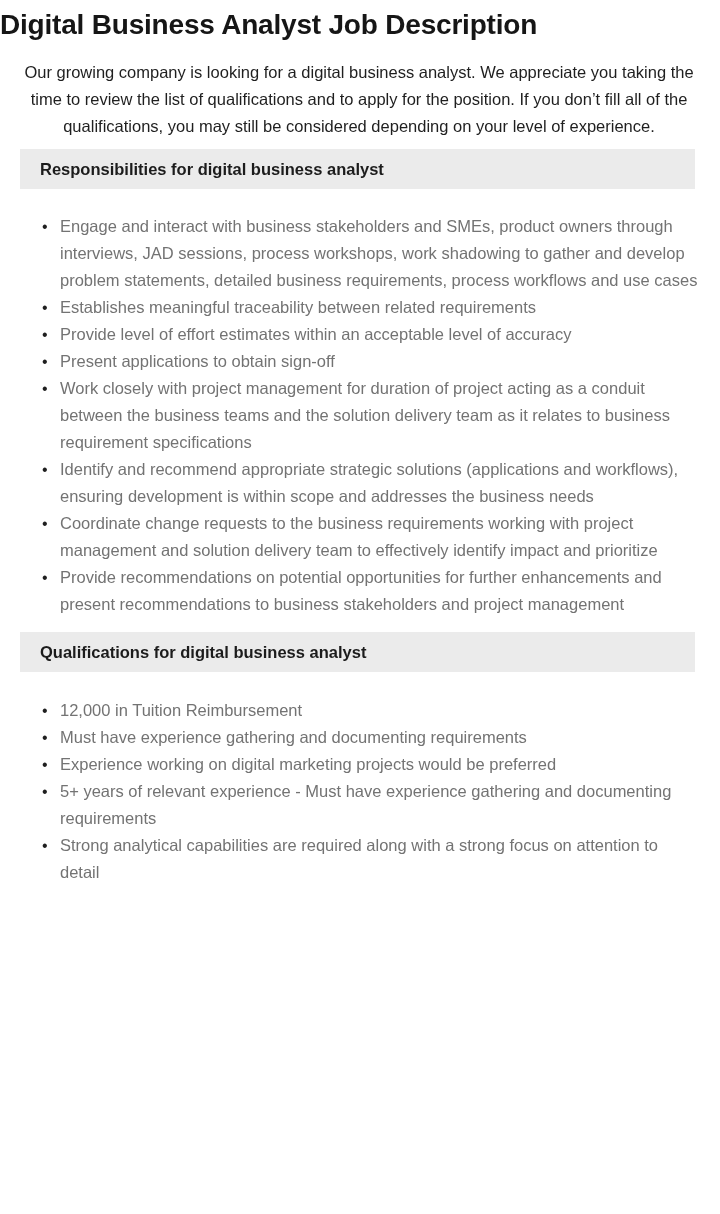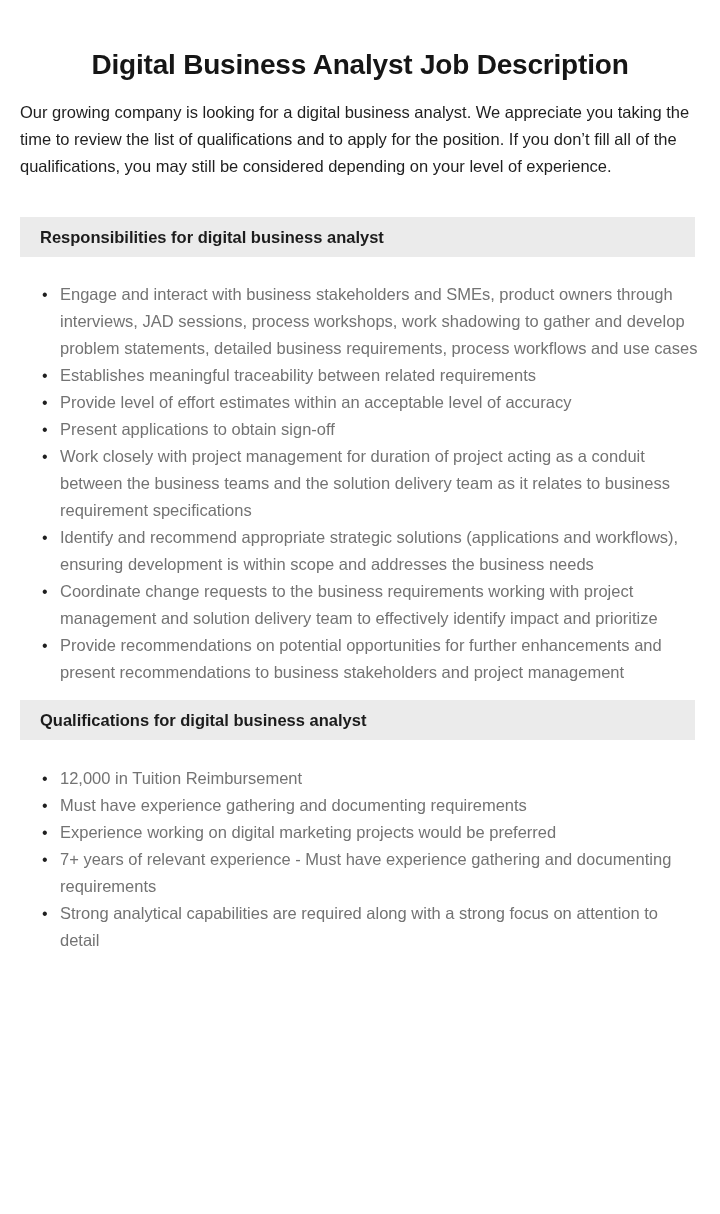--- a/index.html
+++ b/index.html
@@ -11,41 +11,40 @@
     font-family: "Liberation Sans", "DejaVu Sans", sans-serif;
     color: #1f1f1f;
     -webkit-font-smoothing: antialiased;
   }
   .page { width: 720px; }
   h1.doc-title {
     padding-top: 7px;
     font-size: 28px;
     line-height: 36px;
     font-weight: 700;
-    text-align: center;
     letter-spacing: -0.2px;
     color: #161616;
-    margin-top: 40px;
   }
   p.intro {
     margin: 16px 22px 0 20px;
     font-size: 16.5px;
     line-height: 27px;
     color: #1f1f1f;
+    text-align: center;
   }
   .section-header {
     margin: 0 25px 0 20px;
     background: #ebebeb;
     padding: 8px 10px 8px 20px;
     font-size: 16.5px;
     line-height: 24px;
     font-weight: 700;
     color: #1c1c1c;
   }
-  .section-header.first { margin-top: 37px; }
+  .section-header.first { margin-top: 9px; }
   .section-header.second { margin-top: 14px; }
   ul.bullet-list {
     list-style: none;
     margin: 24px 0 0 0;
     padding: 0 22px 0 60px;
   }
   ul.bullet-list.second { margin-top: 25px; }
   ul.bullet-list li {
     position: relative;
     font-size: 16.5px;
@@ -84,18 +83,18 @@
         <li>Provide recommendations on potential opportunities for further enhancements and present recommendations to business stakeholders and project management</li>
       </ul>
   </section>
 
   <section>
     <div class="section-header second">Qualifications for digital business analyst</div>
     <ul class="bullet-list second">
         <li>12,000 in Tuition Reimbursement</li>
         <li>Must have experience gathering and documenting requirements</li>
         <li>Experience working on digital marketing projects would be preferred</li>
-        <li>7+ years of relevant experience - Must have experience gathering and documenting requirements</li>
+        <li>5+ years of relevant experience - Must have experience gathering and documenting requirements</li>
         <li>Strong analytical capabilities are required along with a strong focus on attention to detail</li>
       </ul>
   </section>
 
 </div>
 
 </body></html>

